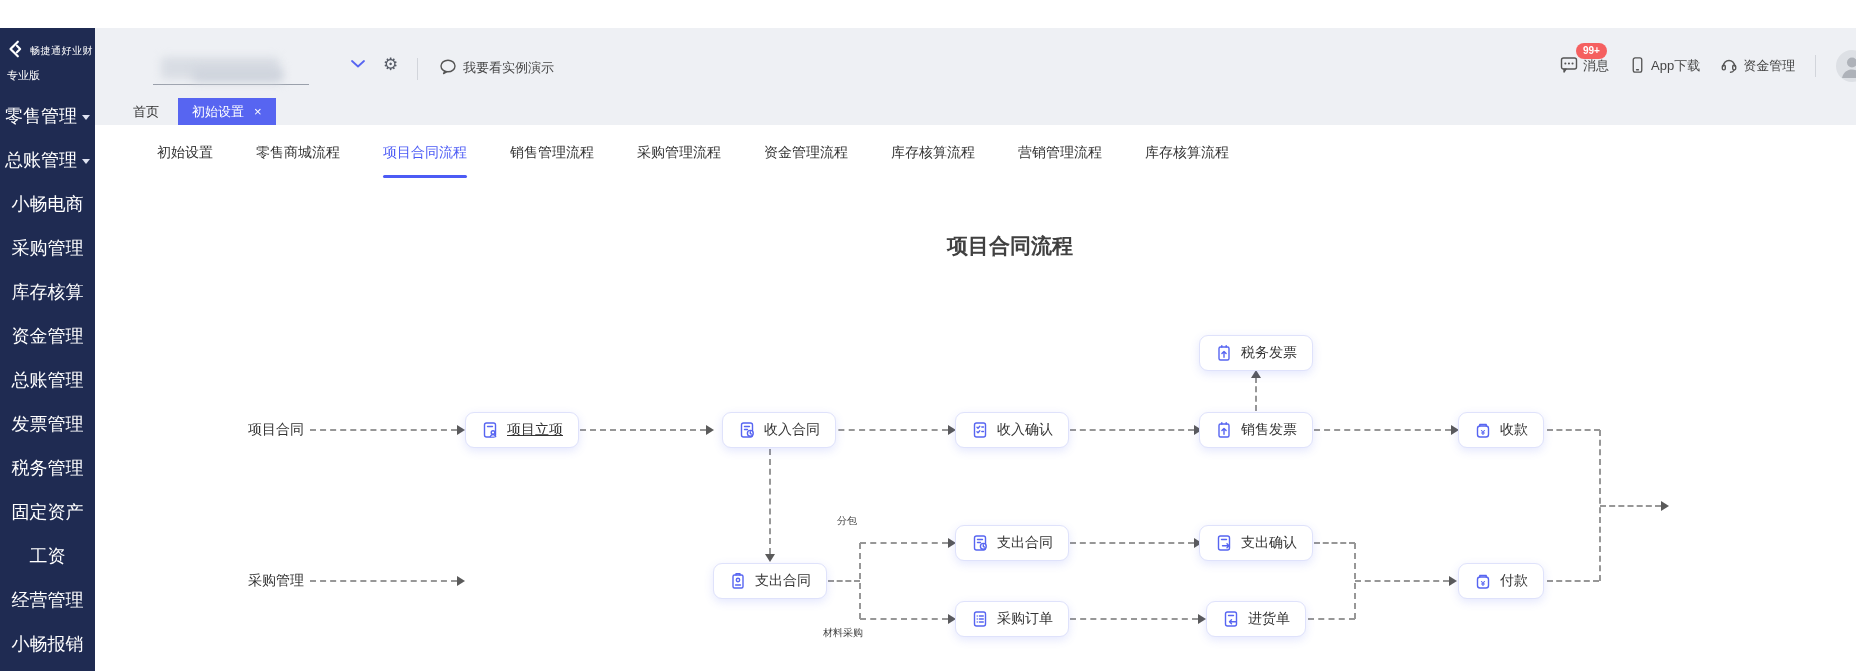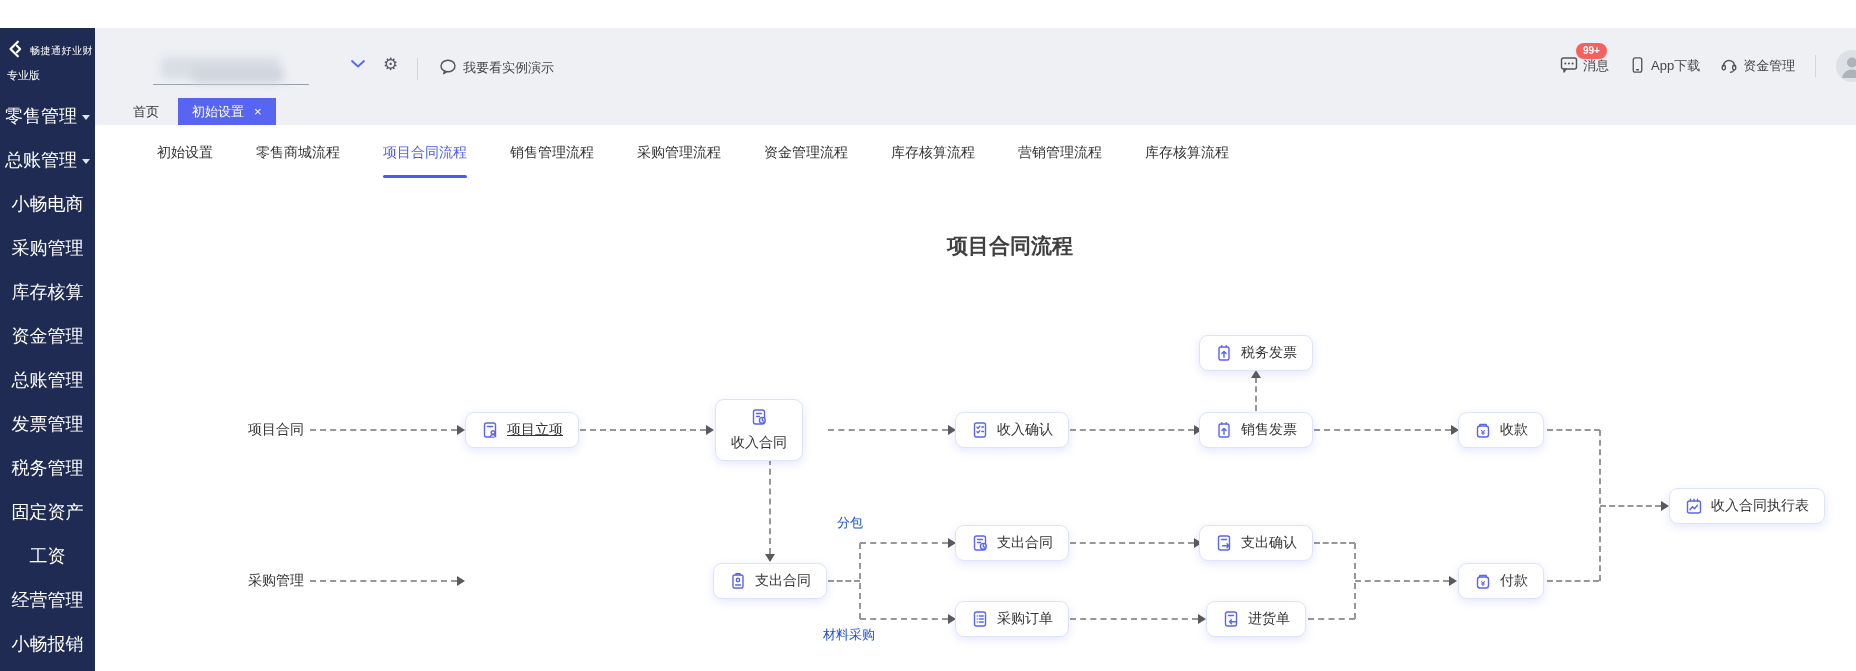--- a/index.html
+++ b/index.html
@@ -55,21 +55,21 @@
   
   .dg-title{position:absolute;left:915px;top:121px;transform:translate(-50%,-50%);font-size:21px;font-weight:600;color:#404040;white-space:nowrap;}
   .lane-label{position:absolute;transform:translate(-50%,-50%);font-size:14px;color:#333;white-space:nowrap;}
   .node{position:absolute;transform:translate(-50%,-50%);display:flex;align-items:center;gap:8px;padding:8px 15px;background:#fff;border:1px solid #dfe2fb;border-radius:9px;box-shadow:0 3px 10px rgba(90,103,242,.16);font-size:14px;color:#333;white-space:nowrap;cursor:pointer;}
   .node svg{flex:0 0 auto;}
   .eh{position:absolute;height:0;border-top:2px dashed #979797;}
   .ev{position:absolute;width:0;border-left:2px dashed #979797;}
   .arr-r{position:absolute;width:0;height:0;border-left:8px solid #5a5a5a;border-top:5px solid transparent;border-bottom:5px solid transparent;}
   .arr-u{position:absolute;width:0;height:0;border-bottom:8px solid #5a5a5a;border-left:5px solid transparent;border-right:5px solid transparent;}
   .arr-d{position:absolute;width:0;height:0;border-top:8px solid #5a5a5a;border-left:5px solid transparent;border-right:5px solid transparent;}
-  .edge-label{position:absolute;font-size:13px;color:#1d4ed8;white-space:nowrap;}
+  .edge-label{position:absolute;font-size:10px;color:#404040;white-space:nowrap;}
 </style>
 </head>
 <body>
 
 <div class="page">
   <div class="top-strip"></div>
 
   <div class="sidebar">
     <div class="logo-block">
       <div class="brand-row">
@@ -261,21 +261,21 @@
 
     <div class="node" style="left:427px;top:305px;text-decoration:underline;">
       <svg width="18" height="18" viewBox="0 0 18 18" fill="none" stroke="#5765f1" stroke-width="1.4" stroke-linecap="round" stroke-linejoin="round">
           <rect x="3.5" y="2" width="11" height="14" rx="2"></rect>
           <path d="M6.5 5.5h5"></path>
           <circle cx="12" cy="11.5" r="1.8" fill="#fff"></circle>
           <path d="M9.3 15.6c.4-1.4 1.4-2.1 2.7-2.1s2.3.7 2.7 2.1" fill="#fff"></path>
         </svg>
       <span class="nlabel">项目立项</span>
     </div>
-    <div class="node" style="left:664px;top:305px;flex-direction:column;">
+    <div class="node" style="left:684px;top:305px;">
       <svg width="18" height="18" viewBox="0 0 18 18" fill="none" stroke="#5765f1" stroke-width="1.4" stroke-linecap="round" stroke-linejoin="round">
           <rect x="3.5" y="2" width="11" height="14" rx="2"></rect>
           <path d="M6.5 5.5h5M6.5 8.5h3"></path>
           <circle cx="12.3" cy="12.3" r="2.9" fill="#fff"></circle>
           <path d="M12.3 10.8v1.6l1.1.7"></path>
         </svg>
       <span class="nlabel">收入合同</span>
     </div>
     <div class="node" style="left:917px;top:305px;">
       <svg width="18" height="18" viewBox="0 0 18 18" fill="none" stroke="#5765f1" stroke-width="1.4" stroke-linecap="round" stroke-linejoin="round">
@@ -350,23 +350,15 @@
       <span class="nlabel">进货单</span>
     </div>
     <div class="node" style="left:1406px;top:456px;">
       <svg width="18" height="18" viewBox="0 0 18 18" fill="none" stroke="#5765f1" stroke-width="1.4" stroke-linecap="round" stroke-linejoin="round">
           <rect x="3.5" y="5" width="11" height="11" rx="2.5"></rect>
           <path d="M5.8 5V3.5h6.4V5"></path>
           <text x="9" y="13.6" font-size="8" text-anchor="middle" fill="#5765f1" stroke="none" font-weight="bold">¥</text>
         </svg>
       <span class="nlabel">付款</span>
     </div>
-    <div class="node" style="left:1652px;top:381px;">
-      <svg width="18" height="18" viewBox="0 0 18 18" fill="none" stroke="#5765f1" stroke-width="1.4" stroke-linecap="round" stroke-linejoin="round">
-          <rect x="2.5" y="4" width="13" height="12" rx="2"></rect>
-          <path d="M5.5 4V2.2M9 4V2.2M12.5 4V2.2"></path>
-          <path d="M5 12.8l2.4-3 2 1.9 3.1-3.4"></path>
-        </svg>
-      <span class="nlabel">收入合同执行表</span>
-    </div>
 
   </div>
 </div>
 
 </body></html>

